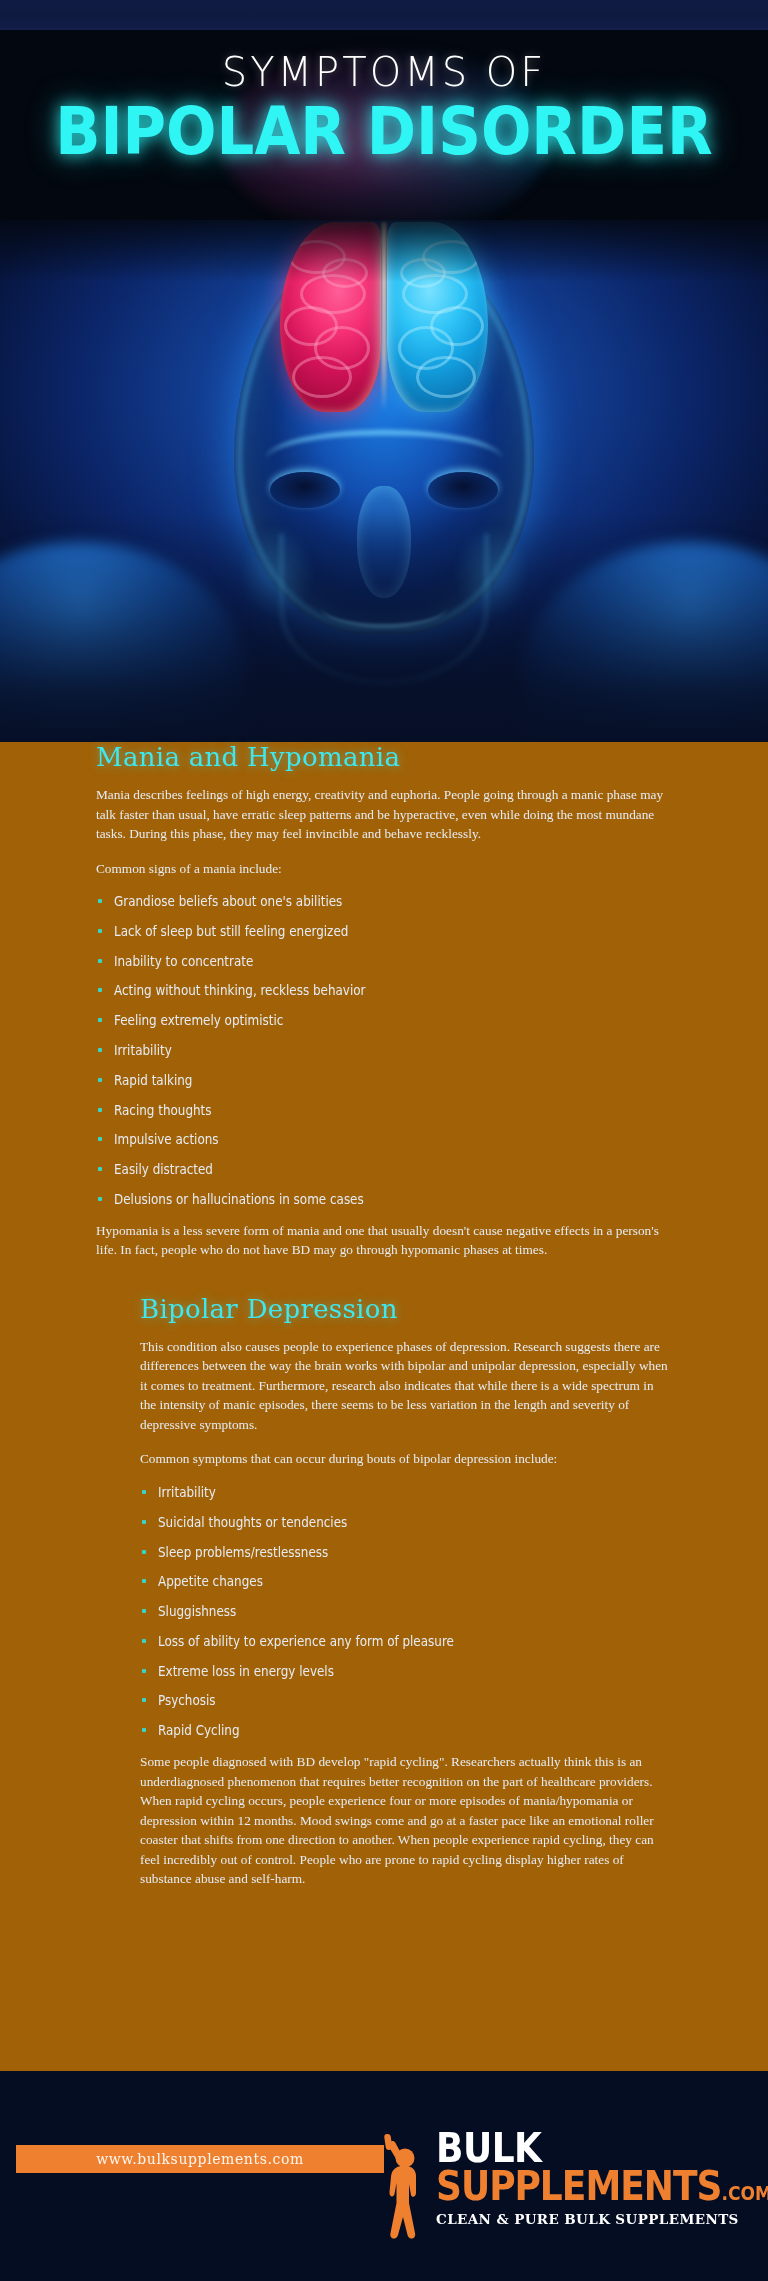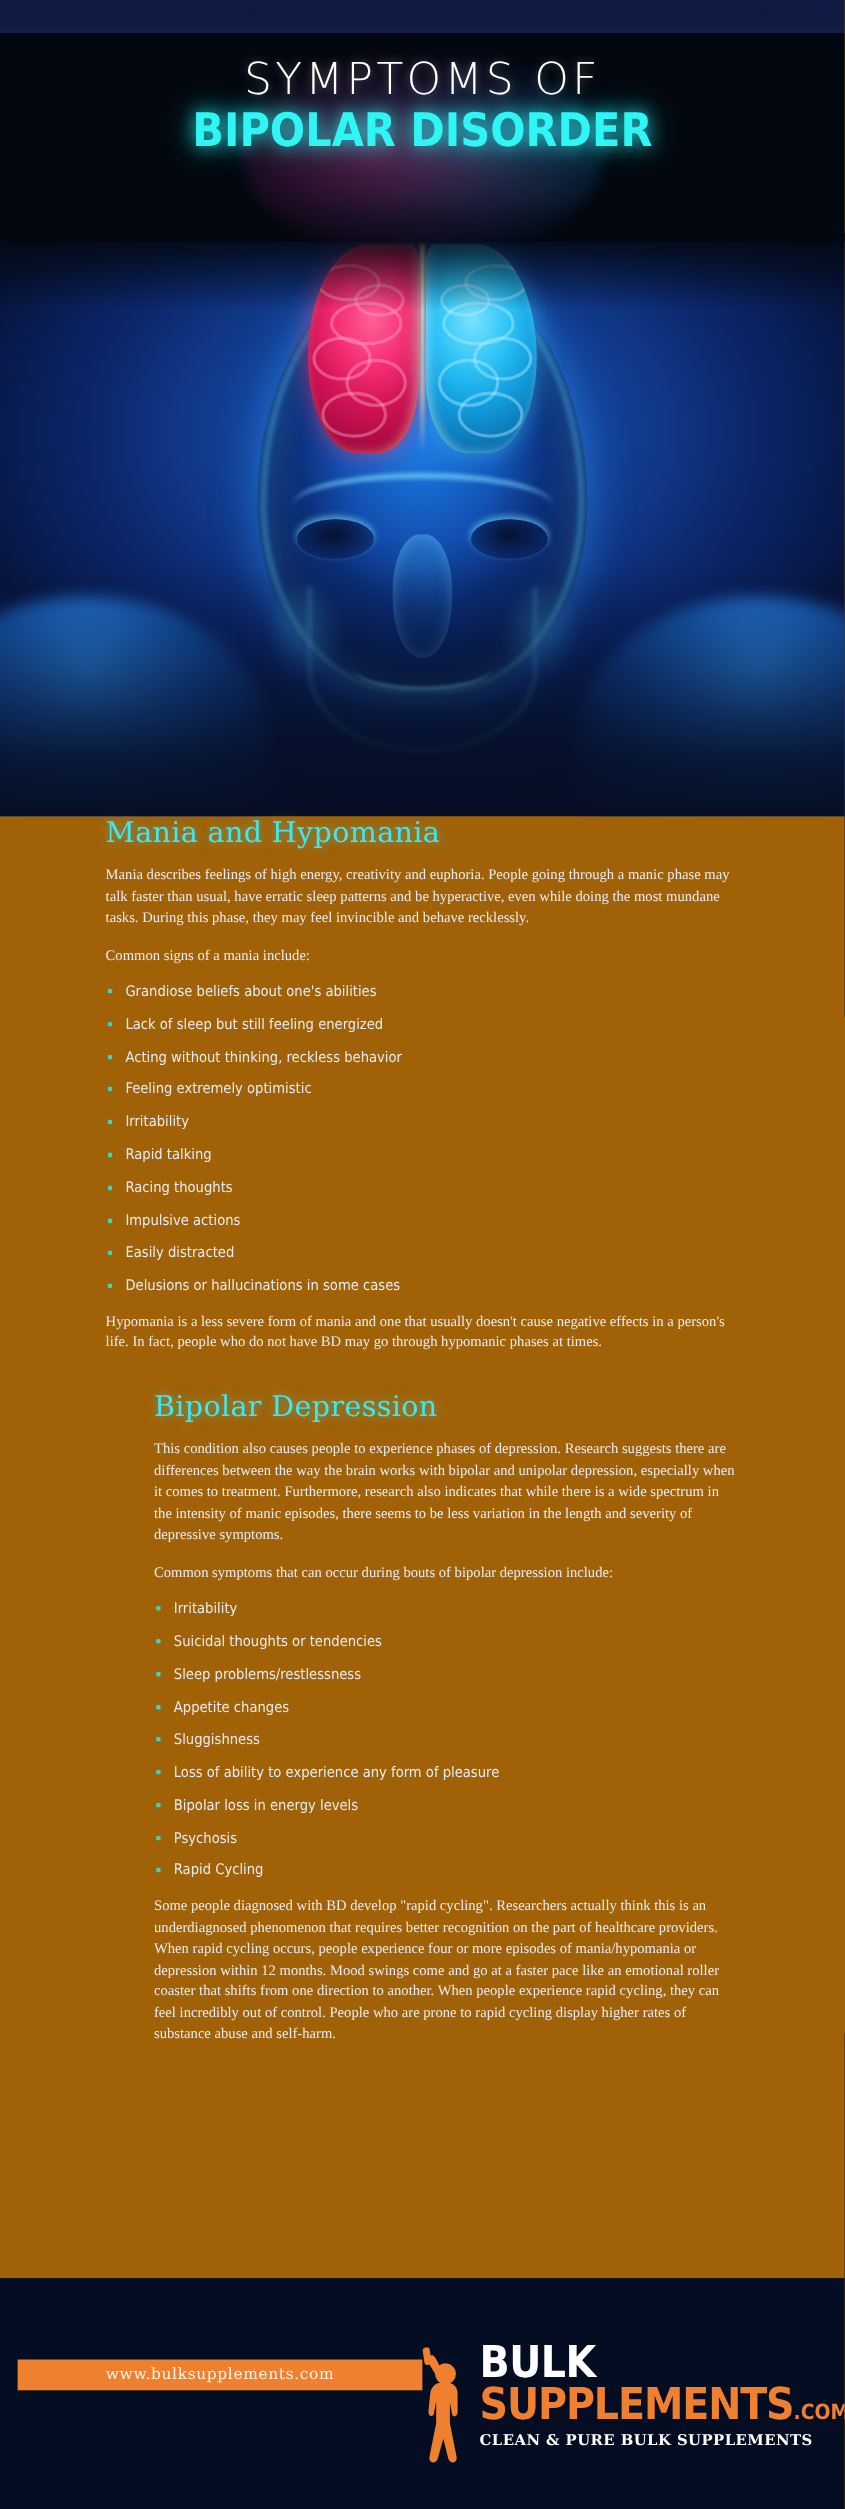--- a/index.html
+++ b/index.html
@@ -77,21 +77,21 @@
     font-weight:300;
     font-size:40px;
     letter-spacing:3px;
     color:#ffffff;
     line-height:1;
     text-shadow:0 0 9px rgba(255,255,255,.35);
   }
   .title-line2{
     font-family:"DejaVu Sans Condensed","Liberation Sans Narrow","Liberation Sans", sans-serif;
     font-weight:bold;
-    font-size:42px;
+    font-size:66px;
     letter-spacing:0px;
     color:#2ff5f5;
     line-height:1.02;
     margin-top:6px;
     transform:scaleX(1.0);
     text-shadow:0 0 16px rgba(47,245,245,.85), 0 0 34px rgba(47,245,245,.45);
   }
 
   
   .hero{
@@ -442,20 +442,21 @@
 
   <div class="content">
 
     <div class="section">
       <h2 class="section-title">Mania and Hypomania</h2>
       <p class="body-text">Mania describes feelings of high energy, creativity and euphoria. People going through a manic phase may talk faster than usual, have erratic sleep patterns and be hyperactive, even while doing the most mundane tasks. During this phase, they may feel invincible and behave recklessly.</p>
       <p class="body-text">Common signs of a mania include:</p>
       <ul class="sym-list">
         <li><span class="dot"></span><span>Grandiose beliefs about one's abilities</span></li>
         <li><span class="dot"></span><span>Lack of sleep but still feeling energized</span></li>
+        <li><span class="dot"></span><span>Inability to concentrate</span></li>
         <li><span class="dot"></span><span>Acting without thinking, reckless behavior</span></li>
         <li><span class="dot"></span><span>Feeling extremely optimistic</span></li>
         <li><span class="dot"></span><span>Irritability</span></li>
         <li><span class="dot"></span><span>Rapid talking</span></li>
         <li><span class="dot"></span><span>Racing thoughts</span></li>
         <li><span class="dot"></span><span>Impulsive actions</span></li>
         <li><span class="dot"></span><span>Easily distracted</span></li>
         <li><span class="dot"></span><span>Delusions or hallucinations in some cases</span></li>
       </ul>
       <p class="body-text">Hypomania is a less severe form of mania and one that usually doesn't cause negative effects in a person's life. In fact, people who do not have BD may go through hypomanic phases at times.</p>
@@ -465,21 +466,21 @@
       <h2 class="section-title">Bipolar Depression</h2>
       <p class="body-text">This condition also causes people to experience phases of depression. Research suggests there are differences between the way the brain works with bipolar and unipolar depression, especially when it comes to treatment. Furthermore, research also indicates that while there is a wide spectrum in the intensity of manic episodes, there seems to be less variation in the length and severity of depressive symptoms.</p>
       <p class="body-text">Common symptoms that can occur during bouts of bipolar depression include:</p>
       <ul class="sym-list">
         <li><span class="dot"></span><span>Irritability</span></li>
         <li><span class="dot"></span><span>Suicidal thoughts or tendencies</span></li>
         <li><span class="dot"></span><span>Sleep problems/restlessness</span></li>
         <li><span class="dot"></span><span>Appetite changes</span></li>
         <li><span class="dot"></span><span>Sluggishness</span></li>
         <li><span class="dot"></span><span>Loss of ability to experience any form of pleasure</span></li>
-        <li><span class="dot"></span><span>Bipolar loss in energy levels</span></li>
+        <li><span class="dot"></span><span>Extreme loss in energy levels</span></li>
         <li><span class="dot"></span><span>Psychosis</span></li>
         <li><span class="dot"></span><span>Rapid Cycling</span></li>
       </ul>
       <p class="body-text">Some people diagnosed with BD develop "rapid cycling". Researchers actually think this is an underdiagnosed phenomenon that requires better recognition on the part of healthcare providers. When rapid cycling occurs, people experience four or more episodes of mania/hypomania or depression within 12 months. Mood swings come and go at a faster pace like an emotional roller coaster that shifts from one direction to another. When people experience rapid cycling, they can feel incredibly out of control. People who are prone to rapid cycling display higher rates of substance abuse and self-harm.</p>
     </div>
 
   </div>
 
   <div class="footer">
 

